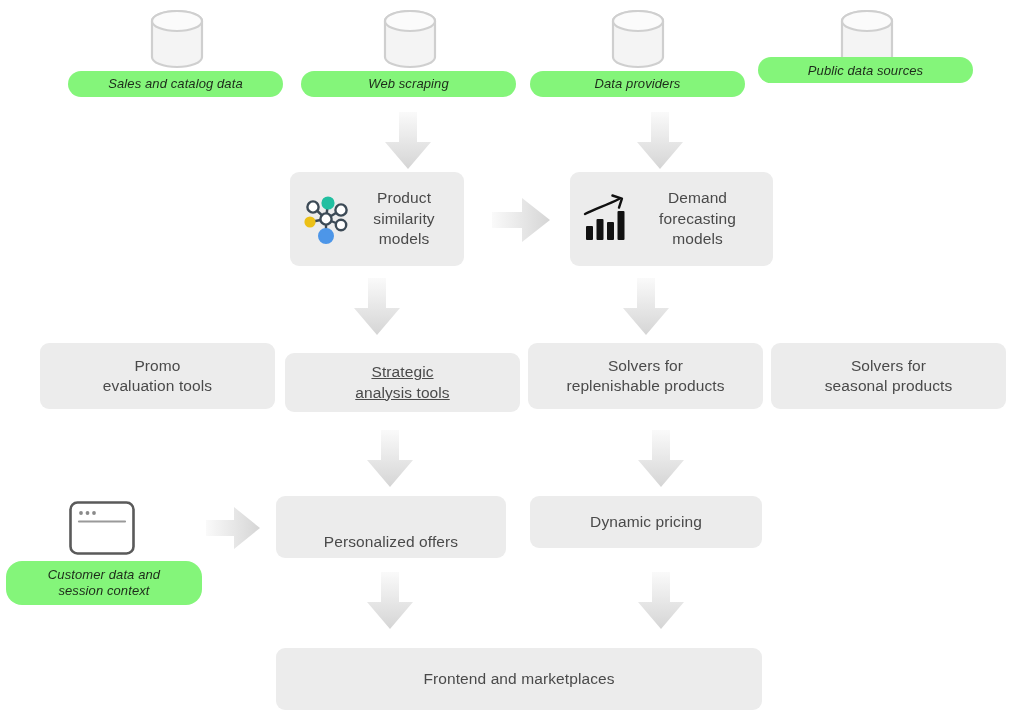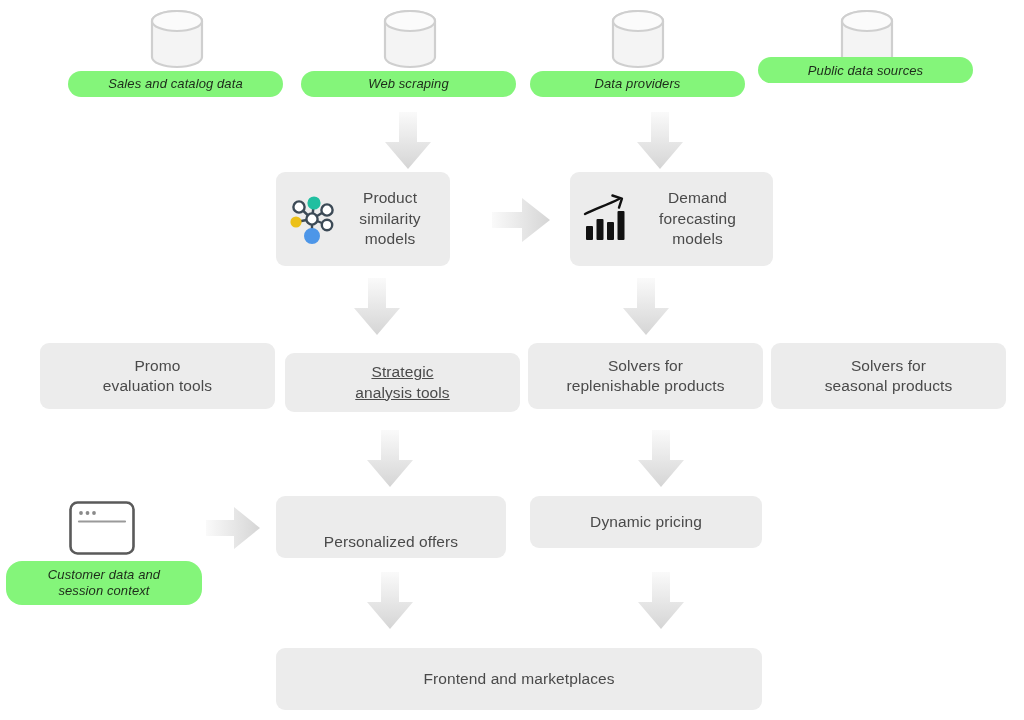--- a/index.html
+++ b/index.html
@@ -141,21 +141,21 @@
   <svg class="arrow-down" style="left:635px; top:112px;" width="50" height="58" viewBox="0 0 50 58">
     <defs>
       <linearGradient id="ag2" x1="0" y1="0" x2="0" y2="1">
         <stop offset="0%" stop-color="#fafafa"></stop>
         <stop offset="100%" stop-color="#d5d5d5"></stop>
       </linearGradient>
     </defs>
     <path d="M16 0 L34 0 L34 30 L48 30 L25 57 L2 30 L16 30 Z" fill="url(#ag2)"></path>
   </svg>
 
-  <div class="node gbox with-icon" style="left:276px; top:172px; width:174px; height:94px;justify-content:flex-end;">
+  <div class="node gbox with-icon" style="left:290px; top:172px; width:174px; height:94px;justify-content:flex-end;">
     <span class="inline-icon">
       <svg width="56" height="56" viewBox="0 0 56 56">
         <g stroke="#3c4a56" stroke-width="2.4" fill="none">
           <line x1="28" y1="28" x2="15" y2="16"></line>
           <line x1="28" y1="28" x2="30" y2="12"></line>
           <line x1="28" y1="28" x2="43" y2="19"></line>
           <line x1="28" y1="28" x2="12" y2="31"></line>
           <line x1="28" y1="28" x2="43" y2="34"></line>
           <line x1="28" y1="28" x2="28" y2="45"></line>
         </g>

